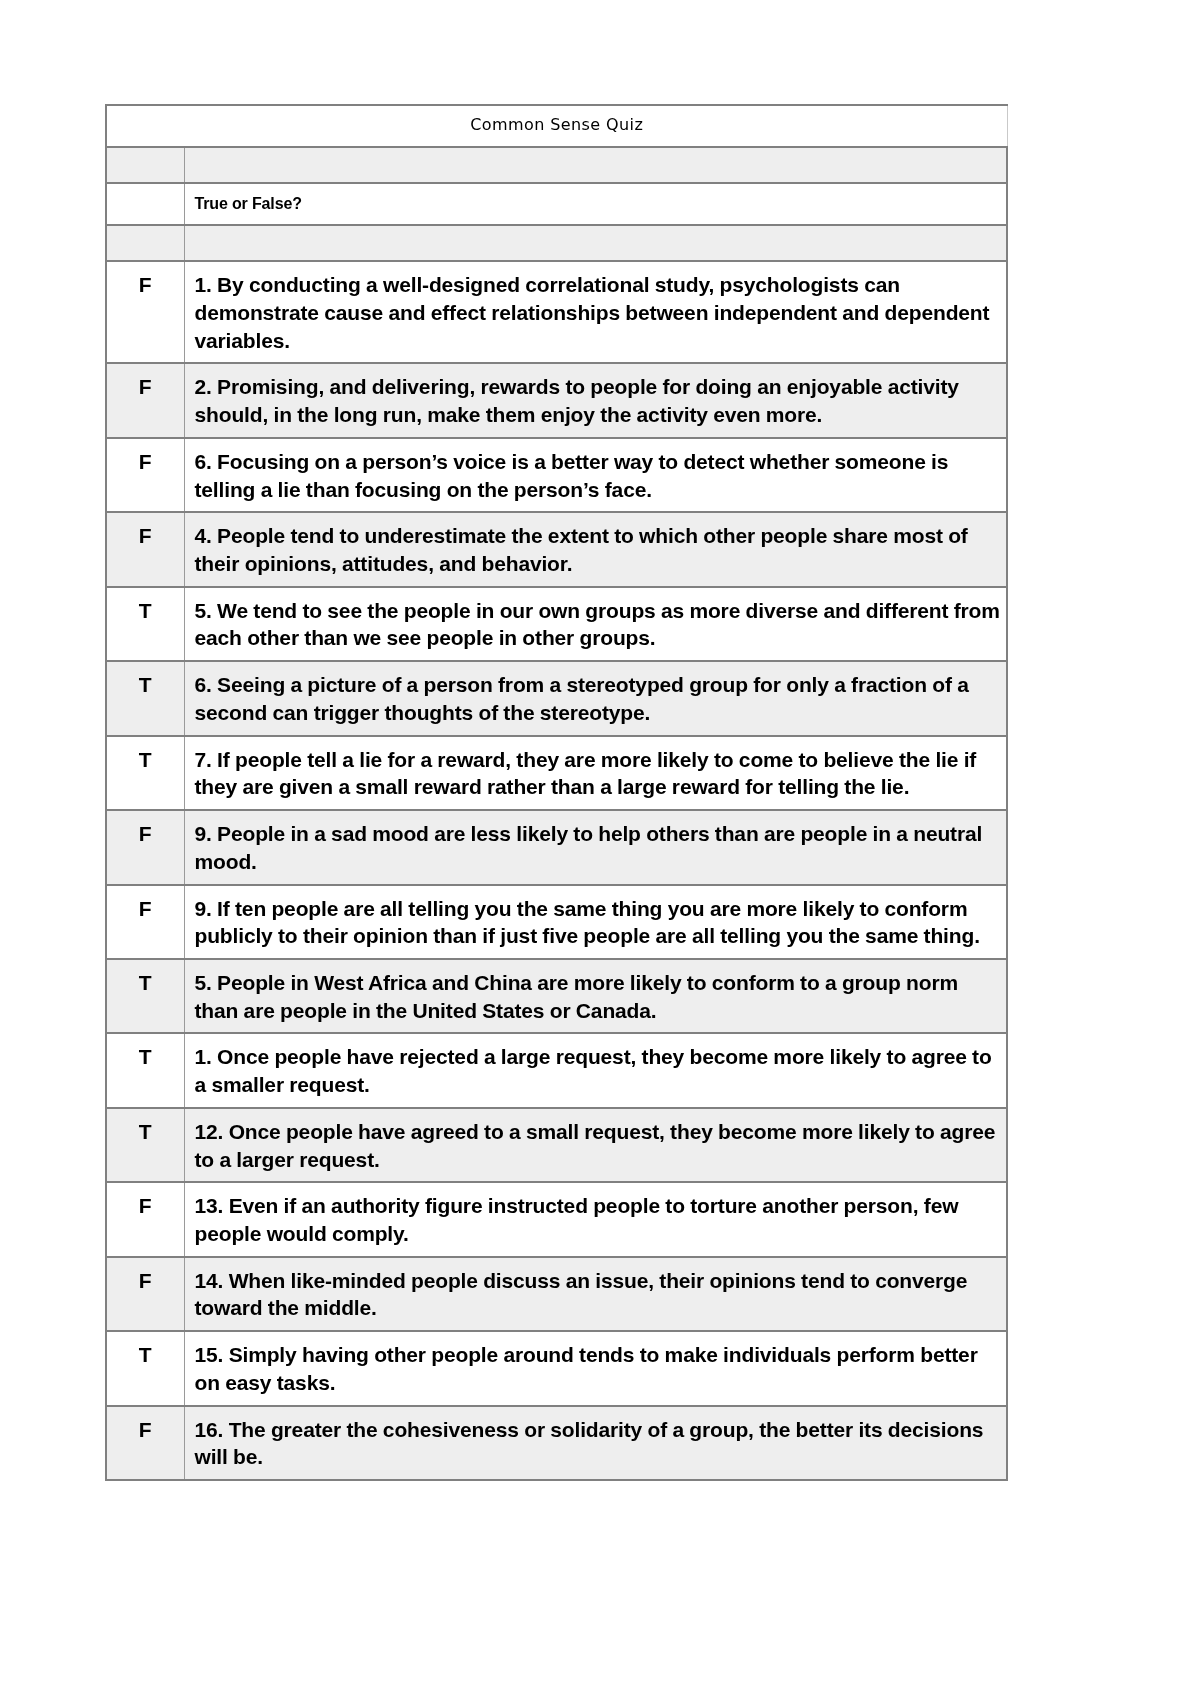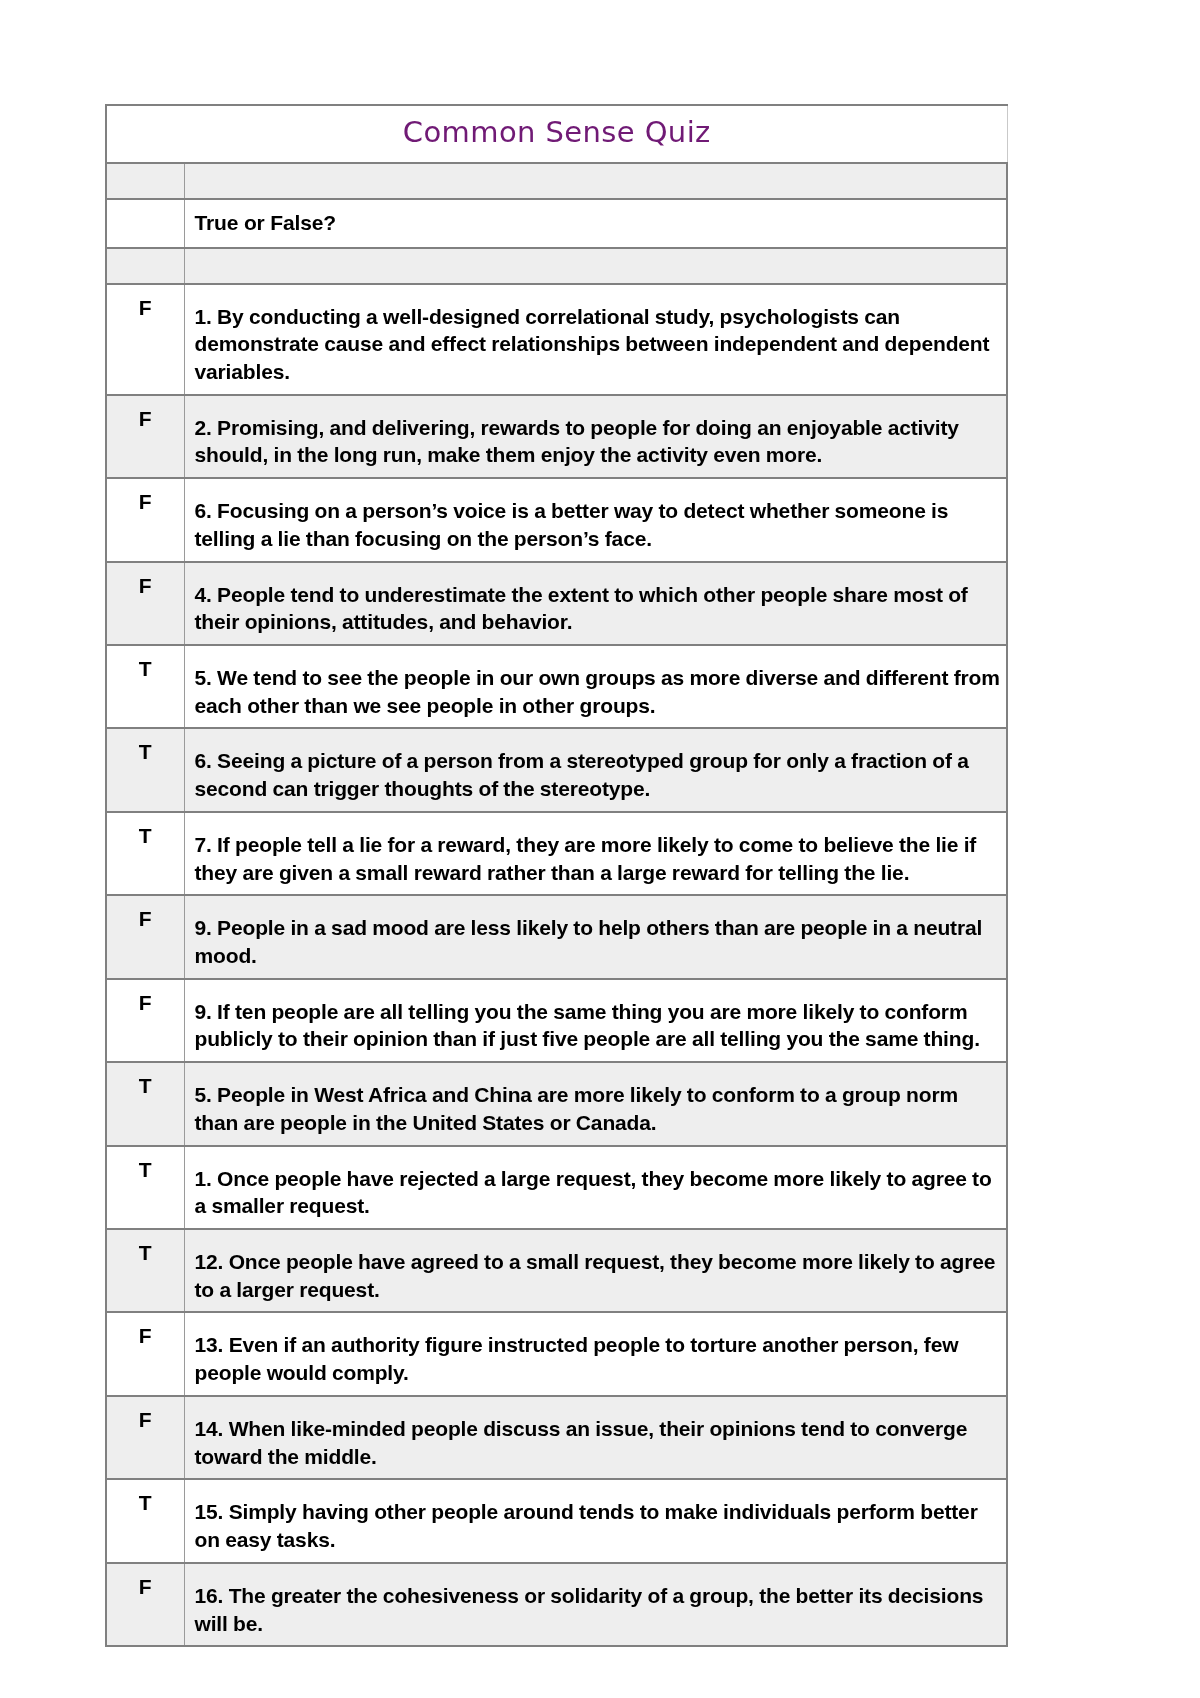--- a/index.html
+++ b/index.html
@@ -49,24 +49,24 @@
   tr.title-row td {
     border-top: 2px solid #808080;
     border-bottom: 2px solid #808080;
     border-left: 2px solid #808080;
     border-right: 1px solid #c9c9c9;
     text-align: center;
     padding: 9px 8px 12px 8px;
     background: #ffffff;
   }
   .title-text {
-    font-size: 29px;
+    font-size: 16px;
     font-weight: 400;
     letter-spacing: 0.4px;
-    color: #701a75;
+    color: #000000;
     line-height: 1.2;
     font-family: "DejaVu Sans", "Liberation Sans", sans-serif;
   }
   
   tr.title-row td::before {
     content: "";
     position: absolute;
   }
 
   
@@ -82,37 +82,37 @@
     line-height: 1.32;
     letter-spacing: 0px;
     font-stretch: condensed;
   }
 
   td.question-cell {
     text-align: left;
     font-size: 21px;
     font-weight: bold;
     color: #000000;
-    padding: 18px 6px 8px 10px;
+    padding: 9px 6px 8px 10px;
     line-height: 1.32;
     letter-spacing: -0.15px;
     font-stretch: condensed;
     word-spacing: -0.3px;
   }
 
   td.spacer-cell {
     height: 34px;
     padding: 0;
   }
   td.spacer-cell-narrow {
     padding: 0;
   }
 
   td.label-cell {
-    font-size: 21px;
+    font-size: 16px;
     font-weight: bold;
     color: #000000;
     padding: 9px 6px 10px 10px;
     line-height: 1.32;
     font-stretch: condensed;
     letter-spacing: -0.15px;
   }
 
   
   td.answer-cell, td.spacer-cell-narrow {

